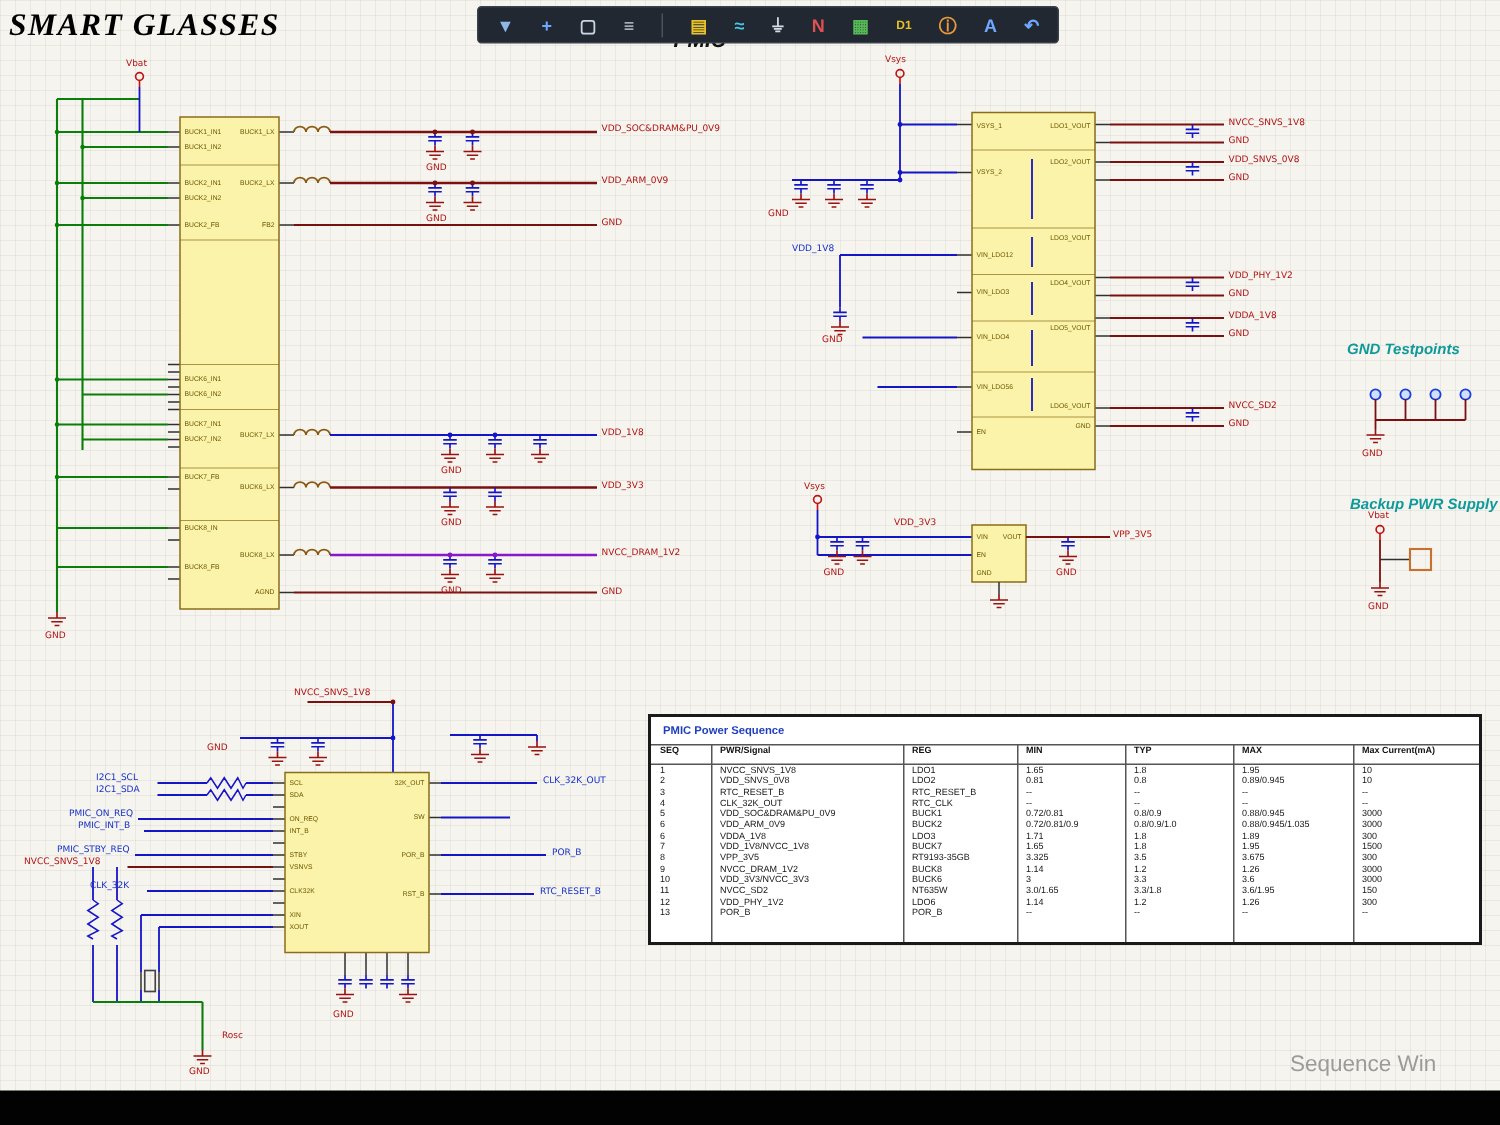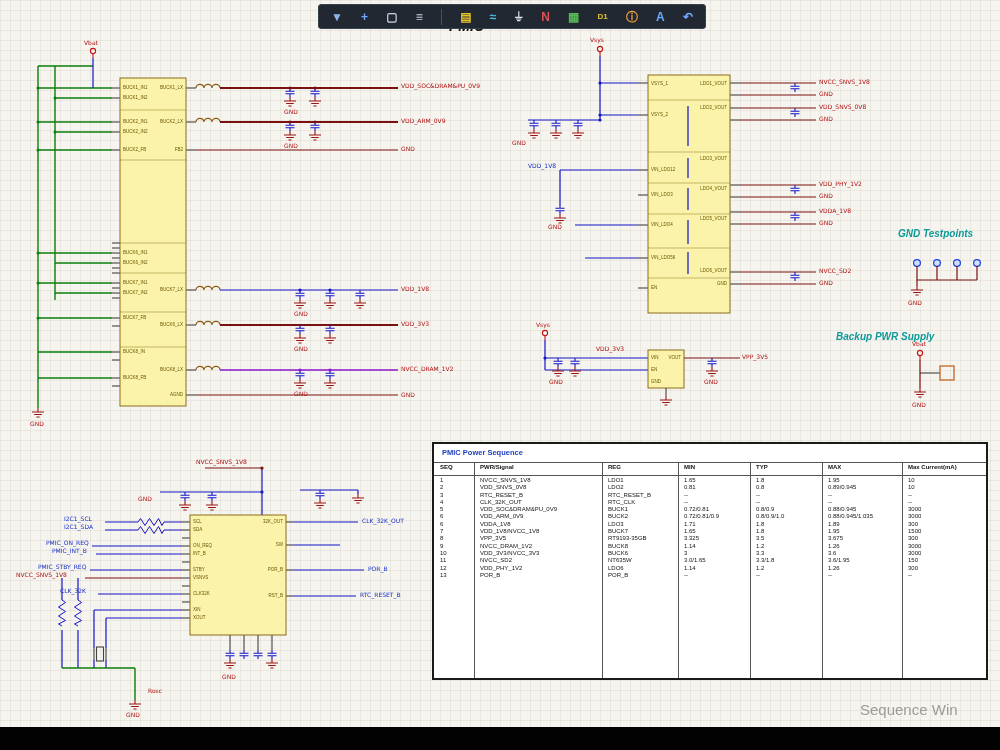--- a/index.html
+++ b/index.html
@@ -24,21 +24,21 @@
   .pin-label{position:absolute;font-size:4.5px;line-height:5px;color:#6b5600;white-space:nowrap;}
   .pin-label.r{transform:translateX(-100%);}
   .app-title{position:absolute;left:6px;top:4px;font:italic 700 21px "Liberation Serif",serif;letter-spacing:1px;color:#000;}
   .sheet-label{position:absolute;left:449px;top:18px;font:italic 700 14px "Liberation Sans",sans-serif;color:#111;}
   .annot{position:absolute;font:italic 700 10px "Liberation Sans",sans-serif;color:#0e9a9a;white-space:nowrap;}
   .toolbar{position:absolute;left:318px;top:4px;width:388px;height:25px;box-sizing:border-box;
     background:#212831;border:1px solid #39414b;border-radius:3px;
     display:flex;align-items:center;justify-content:space-between;padding:0 12px;}
   .tb-ic{font-size:12px;font-weight:700;line-height:1;display:inline-block;cursor:default;}
   .tb-div{width:1px;height:16px;background:#49525e;display:inline-block;}
-  .pwr-table{position:absolute;left:432px;top:442px;width:556px;height:238px;background:#fff;
+  .pwr-table{position:absolute;left:432px;top:476px;width:556px;height:154px;background:#fff;
     border:2px solid #1a1a1a;box-sizing:border-box;}
   .tbl-title{position:absolute;left:8px;top:4px;font-size:7.5px;font-weight:700;color:#1f3fbf;}
   .tbl-hline{position:absolute;left:0;right:0;height:1px;background:#555;}
   .tbl-vline{position:absolute;top:18px;bottom:0;width:1px;background:#555;}
   .tbl-head{position:absolute;left:0;top:20px;right:0;height:12px;font-weight:700;}
   .tbl-head span{position:absolute;font-size:6px;white-space:nowrap;color:#111;}
   .tbl-body{position:absolute;left:0;top:33px;right:0;}
   .trow{position:relative;height:7.3px;}
   .tc{position:absolute;top:0;font-size:6px;line-height:7.3px;white-space:nowrap;color:#151515;}
   .c0{left:6px}.c1{left:46px}.c2{left:174px}.c3{left:250px}.c4{left:322px}.c5{left:394px}.c6{left:474px}
@@ -329,41 +329,42 @@
       <span class="pin-label" style="left: 193px; top: 575px;">VSNVS</span>
       <span class="pin-label" style="left: 193px; top: 591px;">CLK32K</span>
       <span class="pin-label" style="left: 193px; top: 607px;">XIN</span>
       <span class="pin-label" style="left: 193px; top: 615px;">XOUT</span>
       <span class="pin-label r" style="left: 283px; top: 519px;">32K_OUT</span>
       <span class="pin-label r" style="left: 283px; top: 542px;">SW</span>
       <span class="pin-label r" style="left: 283px; top: 567px;">POR_B</span>
       <span class="pin-label r" style="left: 283px; top: 593px;">RST_B</span>
     </div>
 
+  <span class="app-title">SMART GLASSES</span>
   <span class="sheet-label">PMIC</span>
 
   <div class="toolbar">
       <span class="tb-ic" style="color: rgb(143, 182, 232);">▼</span>
       <span class="tb-ic" style="color: rgb(111, 168, 255);">+</span>
       <span class="tb-ic" style="color: rgb(201, 212, 226);">▢</span>
       <span class="tb-ic" style="color: rgb(201, 212, 226);">≡</span>
       <span class="tb-div"></span>
       <span class="tb-ic" style="color: rgb(232, 194, 42);">▤</span>
       <span class="tb-ic" style="color: rgb(76, 195, 232);">≈</span>
       <span class="tb-ic" style="color: rgb(216, 221, 228);">⏚</span>
       <span class="tb-ic" style="color: rgb(224, 82, 82);">N</span>
       <span class="tb-ic" style="color: rgb(87, 184, 87);">▦</span>
       <span class="tb-ic" style="color: rgb(232, 194, 42); font-size: 8px;">D1</span>
       <span class="tb-ic" style="color: rgb(232, 154, 60);">ⓘ</span>
       <span class="tb-ic" style="color: rgb(111, 168, 255);">A</span>
       <span class="tb-ic" style="color: rgb(111, 168, 255);">↶</span>
     </div>
 
   <span class="annot" style="left:898px;top:228px;">GND Testpoints</span>
-  <span class="annot" style="left:836px;top:331px;">Backup PWR Supply</span>
+  <span class="annot" style="left:900px;top:331px;">Backup PWR Supply</span>
 
   <div class="pwr-table">
     <span class="tbl-title">PMIC Power Sequence</span>
     <div class="tbl-hline" style="top:18px;"></div>
     <div class="tbl-hline" style="top:31px;"></div>
     <div class="tbl-vline" style="left:40px;"></div>
     <div class="tbl-vline" style="left:168px;"></div>
     <div class="tbl-vline" style="left:244px;"></div>
     <div class="tbl-vline" style="left:316px;"></div>
     <div class="tbl-vline" style="left:388px;"></div>

